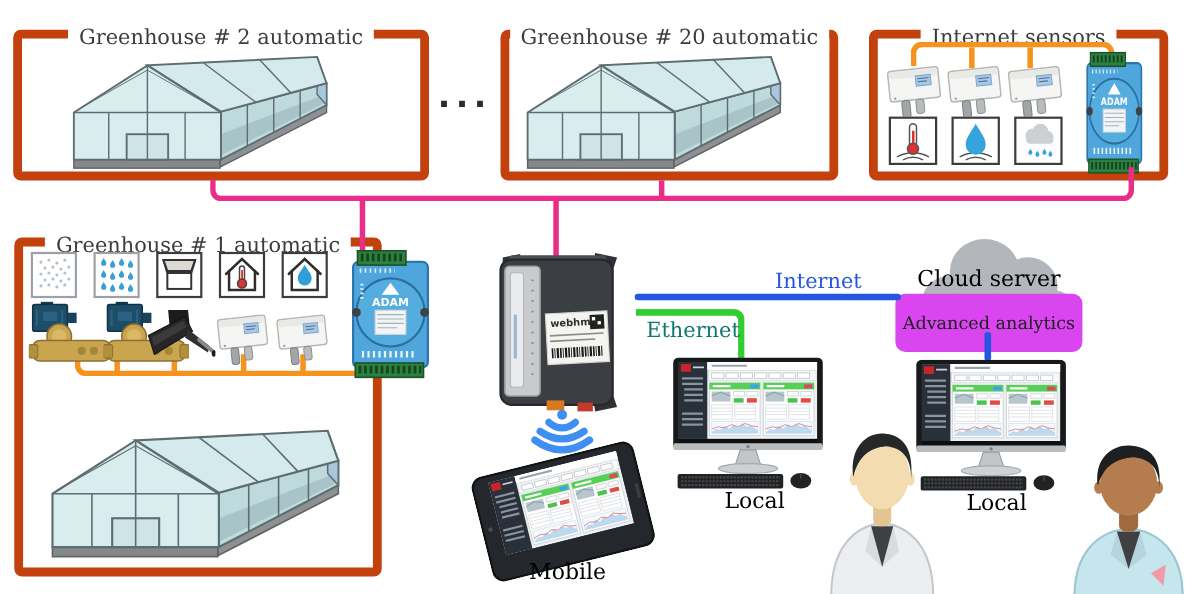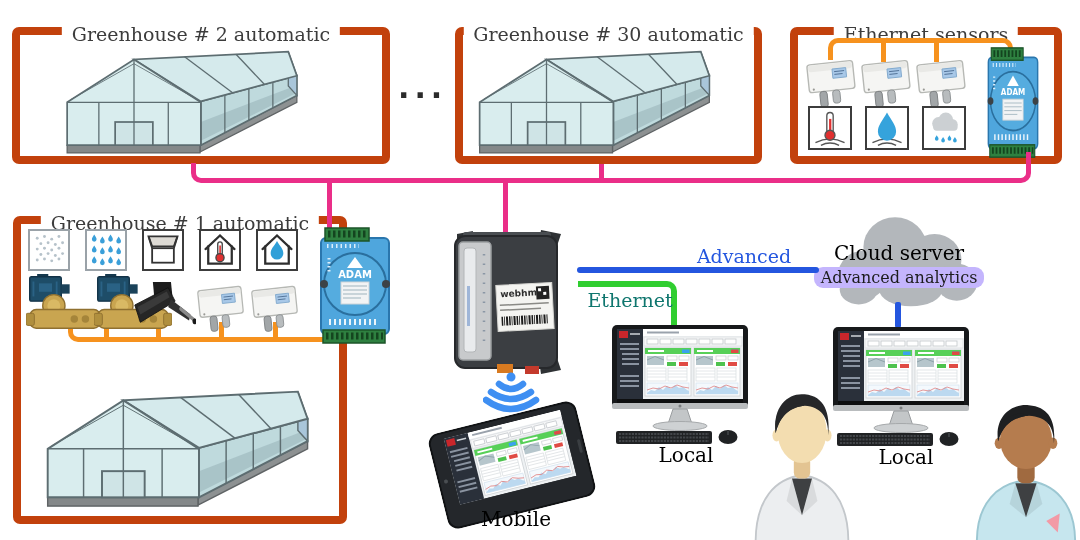--- a/index.html
+++ b/index.html
@@ -25,21 +25,21 @@
   
   .internet-line{position:absolute;left:577px;top:267px;width:242px;height:6px;background:#2456DF;border-radius:3px;}
   .eth-bracket{position:absolute;left:578px;top:281px;width:99px;height:46px;box-sizing:border-box;
       border-top:6px solid #30CE30;border-right:6px solid #30CE30;border-radius:0 10px 0 0;}
   .cloud-drop{position:absolute;left:895px;top:302px;width:6px;height:26px;background:#2456DF;border-radius:2px;}
   .net-label{position:absolute;font-size:19px;text-align:center;}
   .internet-label{left:684px;top:245px;width:120px;color:#2456DF;}
   .ethernet-label{left:582px;top:289px;width:96px;color:#0f766e;}
   .cloud-title{position:absolute;left:826px;top:241px;width:146px;text-align:center;font-size:20px;color:#000000;}
   .cloud-sub-wrap{position:absolute;left:812px;top:267px;width:174px;text-align:center;}
-  .cloud-sub{display:inline-block;background:#c4b5fd;border-radius:9px;padding:0 7px;font-size:16px;color:#1c1c1c;line-height:21px;}
+  .cloud-sub{display:inline-block;background:#d946ef;border-radius:9px;padding:16px 7px;font-size:16px;color:#1c1c1c;line-height:21px;}
   .station-label{position:absolute;width:110px;text-align:center;font-size:20px;color:#000000;}
   .icon-box{position:absolute;width:42px;height:42px;background:#fff;border:2px solid #3c3c3c;box-sizing:border-box;}
   .icon-box.light-border{border-color:#9aa2a8;}
   .icon-box svg{position:absolute;left:0;top:0;}
   .wicon-box{position:absolute;width:44px;height:44px;background:#fff;border:2px solid #3c3c3c;box-sizing:border-box;}
   .tablet-wrap{position:absolute;left:436px;top:416px;width:152px;height:98px;transform:rotate(-14deg);}
   .person1{--skin:#f3ddb0;--skin2:#e3c492;--hair:#26272
 
 9;--coat:#eceef0;--coat-edge:#c3c7cb;--shirt:#3e4042;--pocket:none;}
   .person1{--skin:#f3ddb0;--skin2:#e3c492;--hair:#262729;--coat:#eceef0;--coat-edge:#c3c7cb;--shirt:#3e4042;--pocket:none;}
@@ -249,28 +249,28 @@
   <div class="panel" style="left:12px;top:27px;width:378px;height:137px;">
     <div class="legend">Greenhouse # 2 automatic</div>
   </div>
   <svg class="abs" style="left:45px;top:38px;" width="310" height="120">
     <use href="#sym-greenhouse" width="310" height="120"></use>
   </svg>
 
   <div class="ellipsis" style="left:398px;top:70px;">...</div>
 
   <div class="panel" style="left:455px;top:27px;width:307px;height:137px;">
-    <div class="legend">Greenhouse # 30 automatic</div>
+    <div class="legend">Greenhouse # 20 automatic</div>
   </div>
   <svg class="abs" style="left:470px;top:38px;" width="285" height="120">
     <use href="#sym-greenhouse" width="285" height="120"></use>
   </svg>
 
   <div class="panel" style="left:790px;top:27px;width:272px;height:137px;">
-    <div class="legend">Ethernet sensors</div>
+    <div class="legend">Internet sensors</div>
   </div>
 
   <div class="orange-bracket-down"></div>
   <div class="orange-v" style="left:881px;top:43px;height:19px;"></div>
   <div class="orange-v" style="left:934px;top:43px;height:19px;"></div>
 
   <svg class="abs" style="left:805px;top:57px;" width="55" height="52">
       <use href="#sym-sensor" width="55" height="52"></use>
     </svg>
   <svg class="abs" style="left:860px;top:57px;" width="55" height="52">
@@ -476,21 +476,21 @@
       <ellipse cx="54" cy="88" rx="24" ry="16"></ellipse>
       <ellipse cx="120" cy="88" rx="40" ry="18"></ellipse>
     </g>
   </svg>
   <div class="cloud-title">Cloud server</div>
   <div class="cloud-sub-wrap">
     <span class="cloud-sub">Advanced analytics</span>
   </div>
 
   <div class="internet-line"></div>
-  <div class="net-label internet-label" style="position:absolute;">Advanced</div>
+  <div class="net-label internet-label" style="position:absolute;">Internet</div>
   <div class="eth-bracket"></div>
   <div class="net-label ethernet-label" style="position:absolute;">Ethernet</div>
   <div class="cloud-drop"></div>
 
   <svg class="abs" style="left:610px;top:325px;" width="140" height="120">
     <use href="#sym-workstation" width="140" height="120"></use>
   </svg>
   <div class="station-label" style="left:631px;top:443px;">Local</div>
 
   <svg class="abs" style="left:831px;top:327px;" width="140" height="120">

